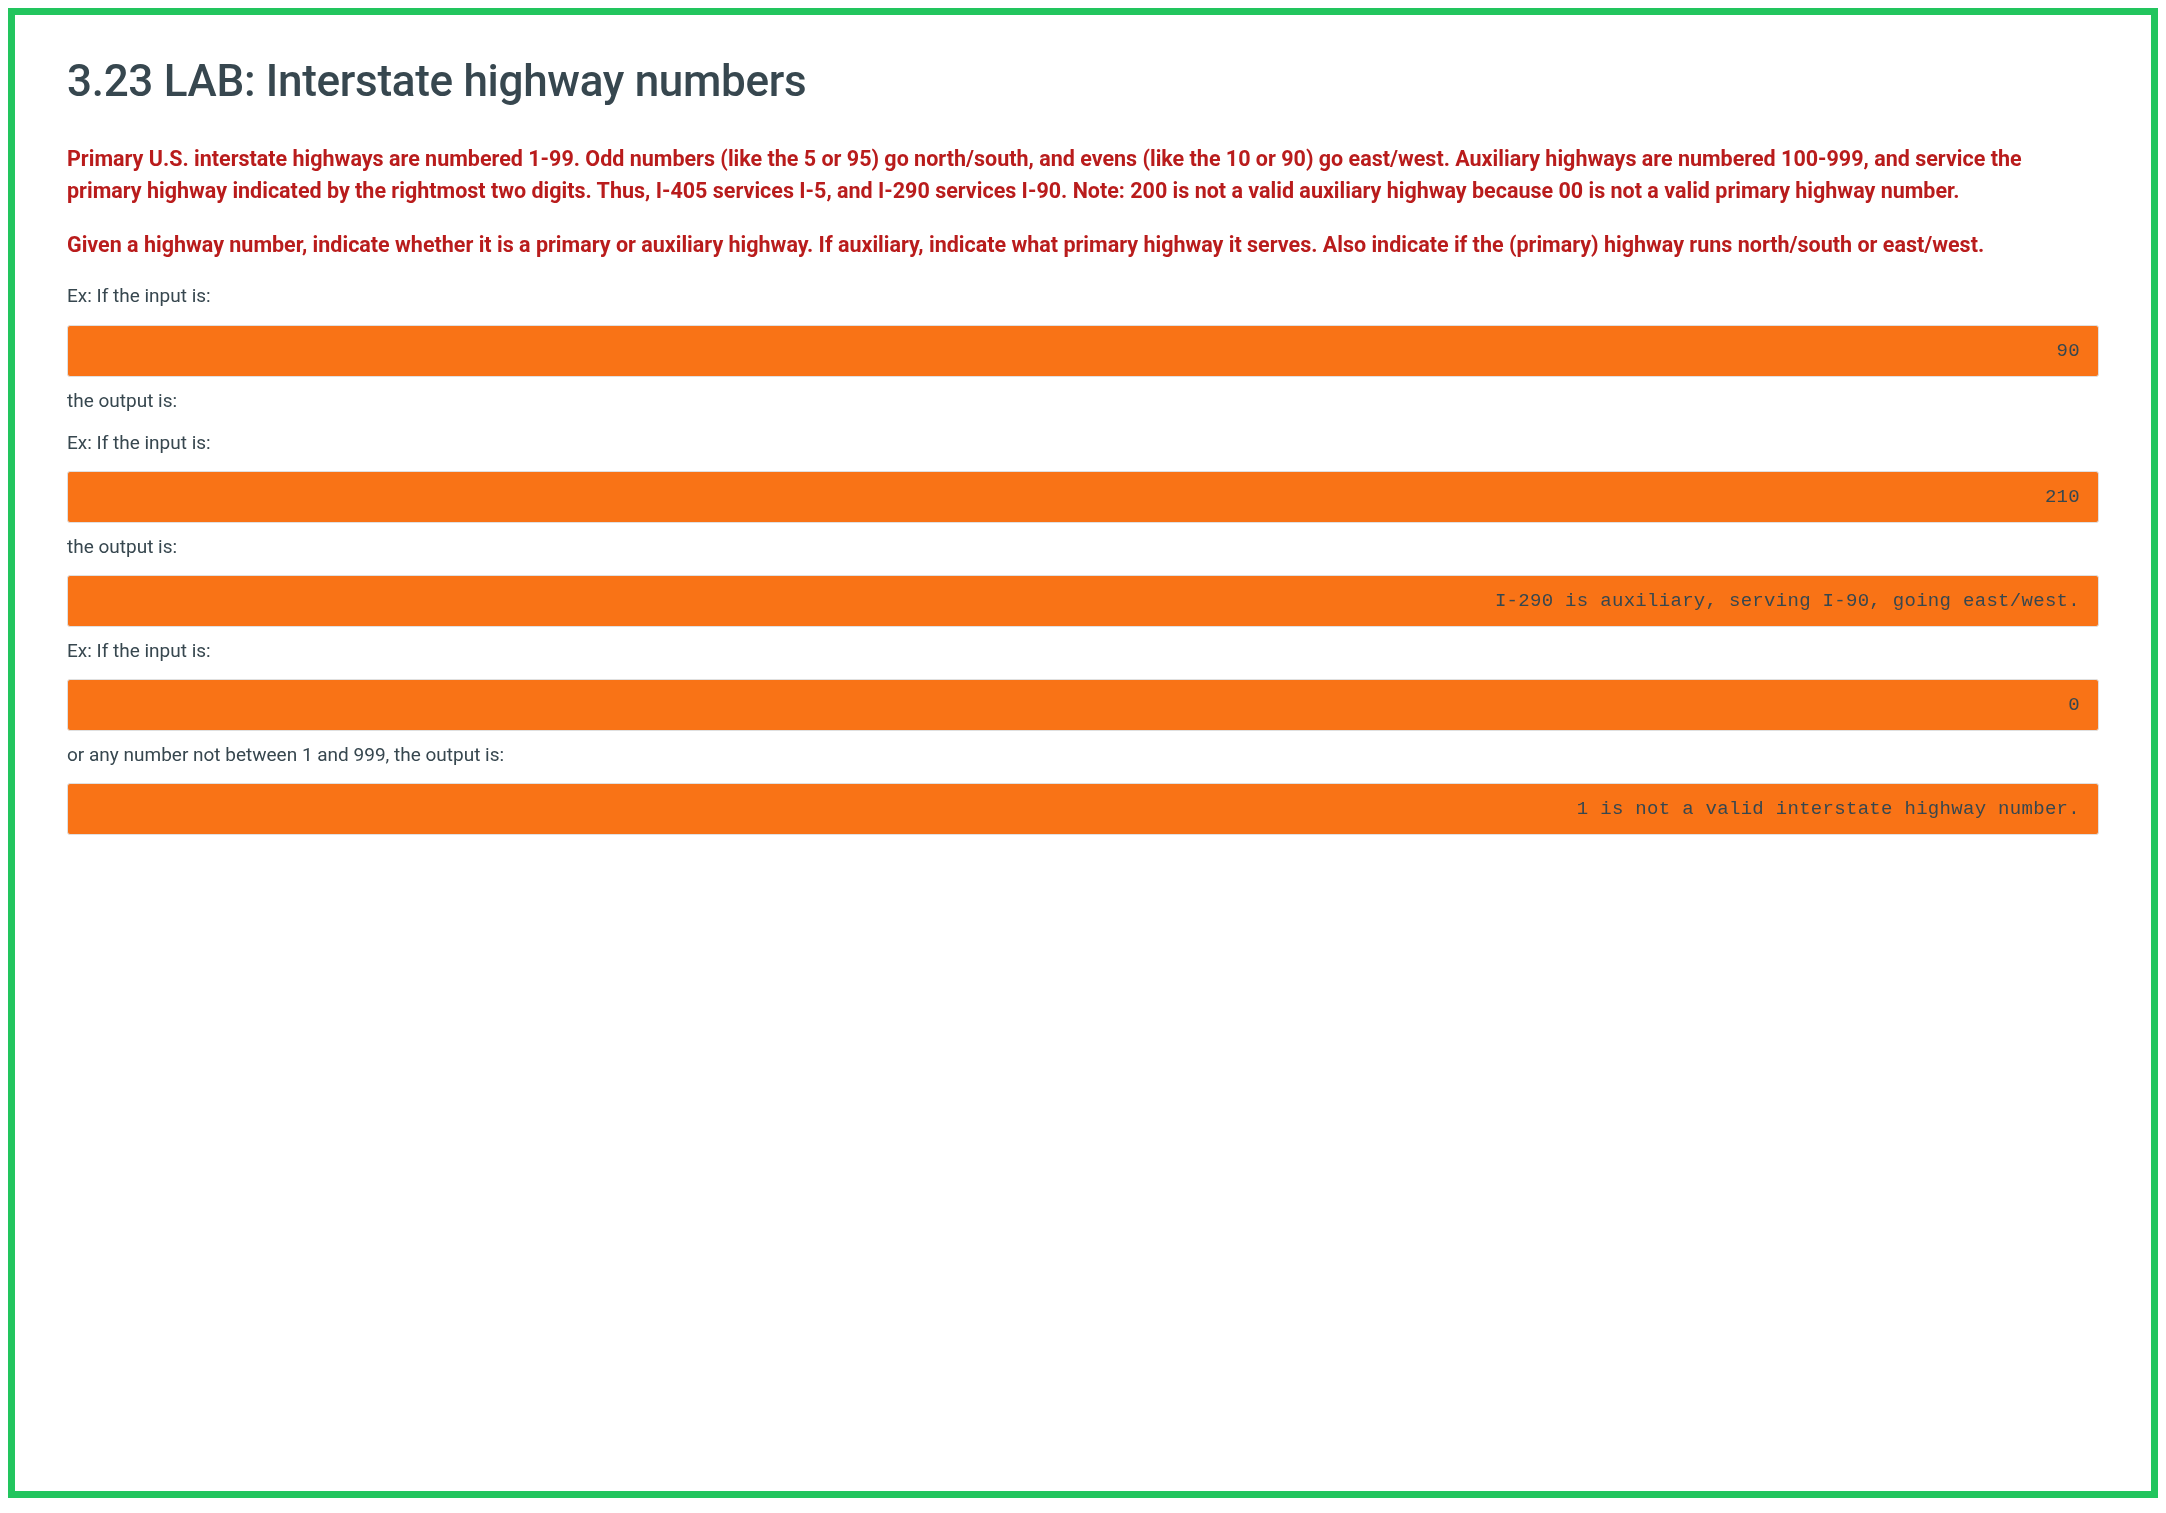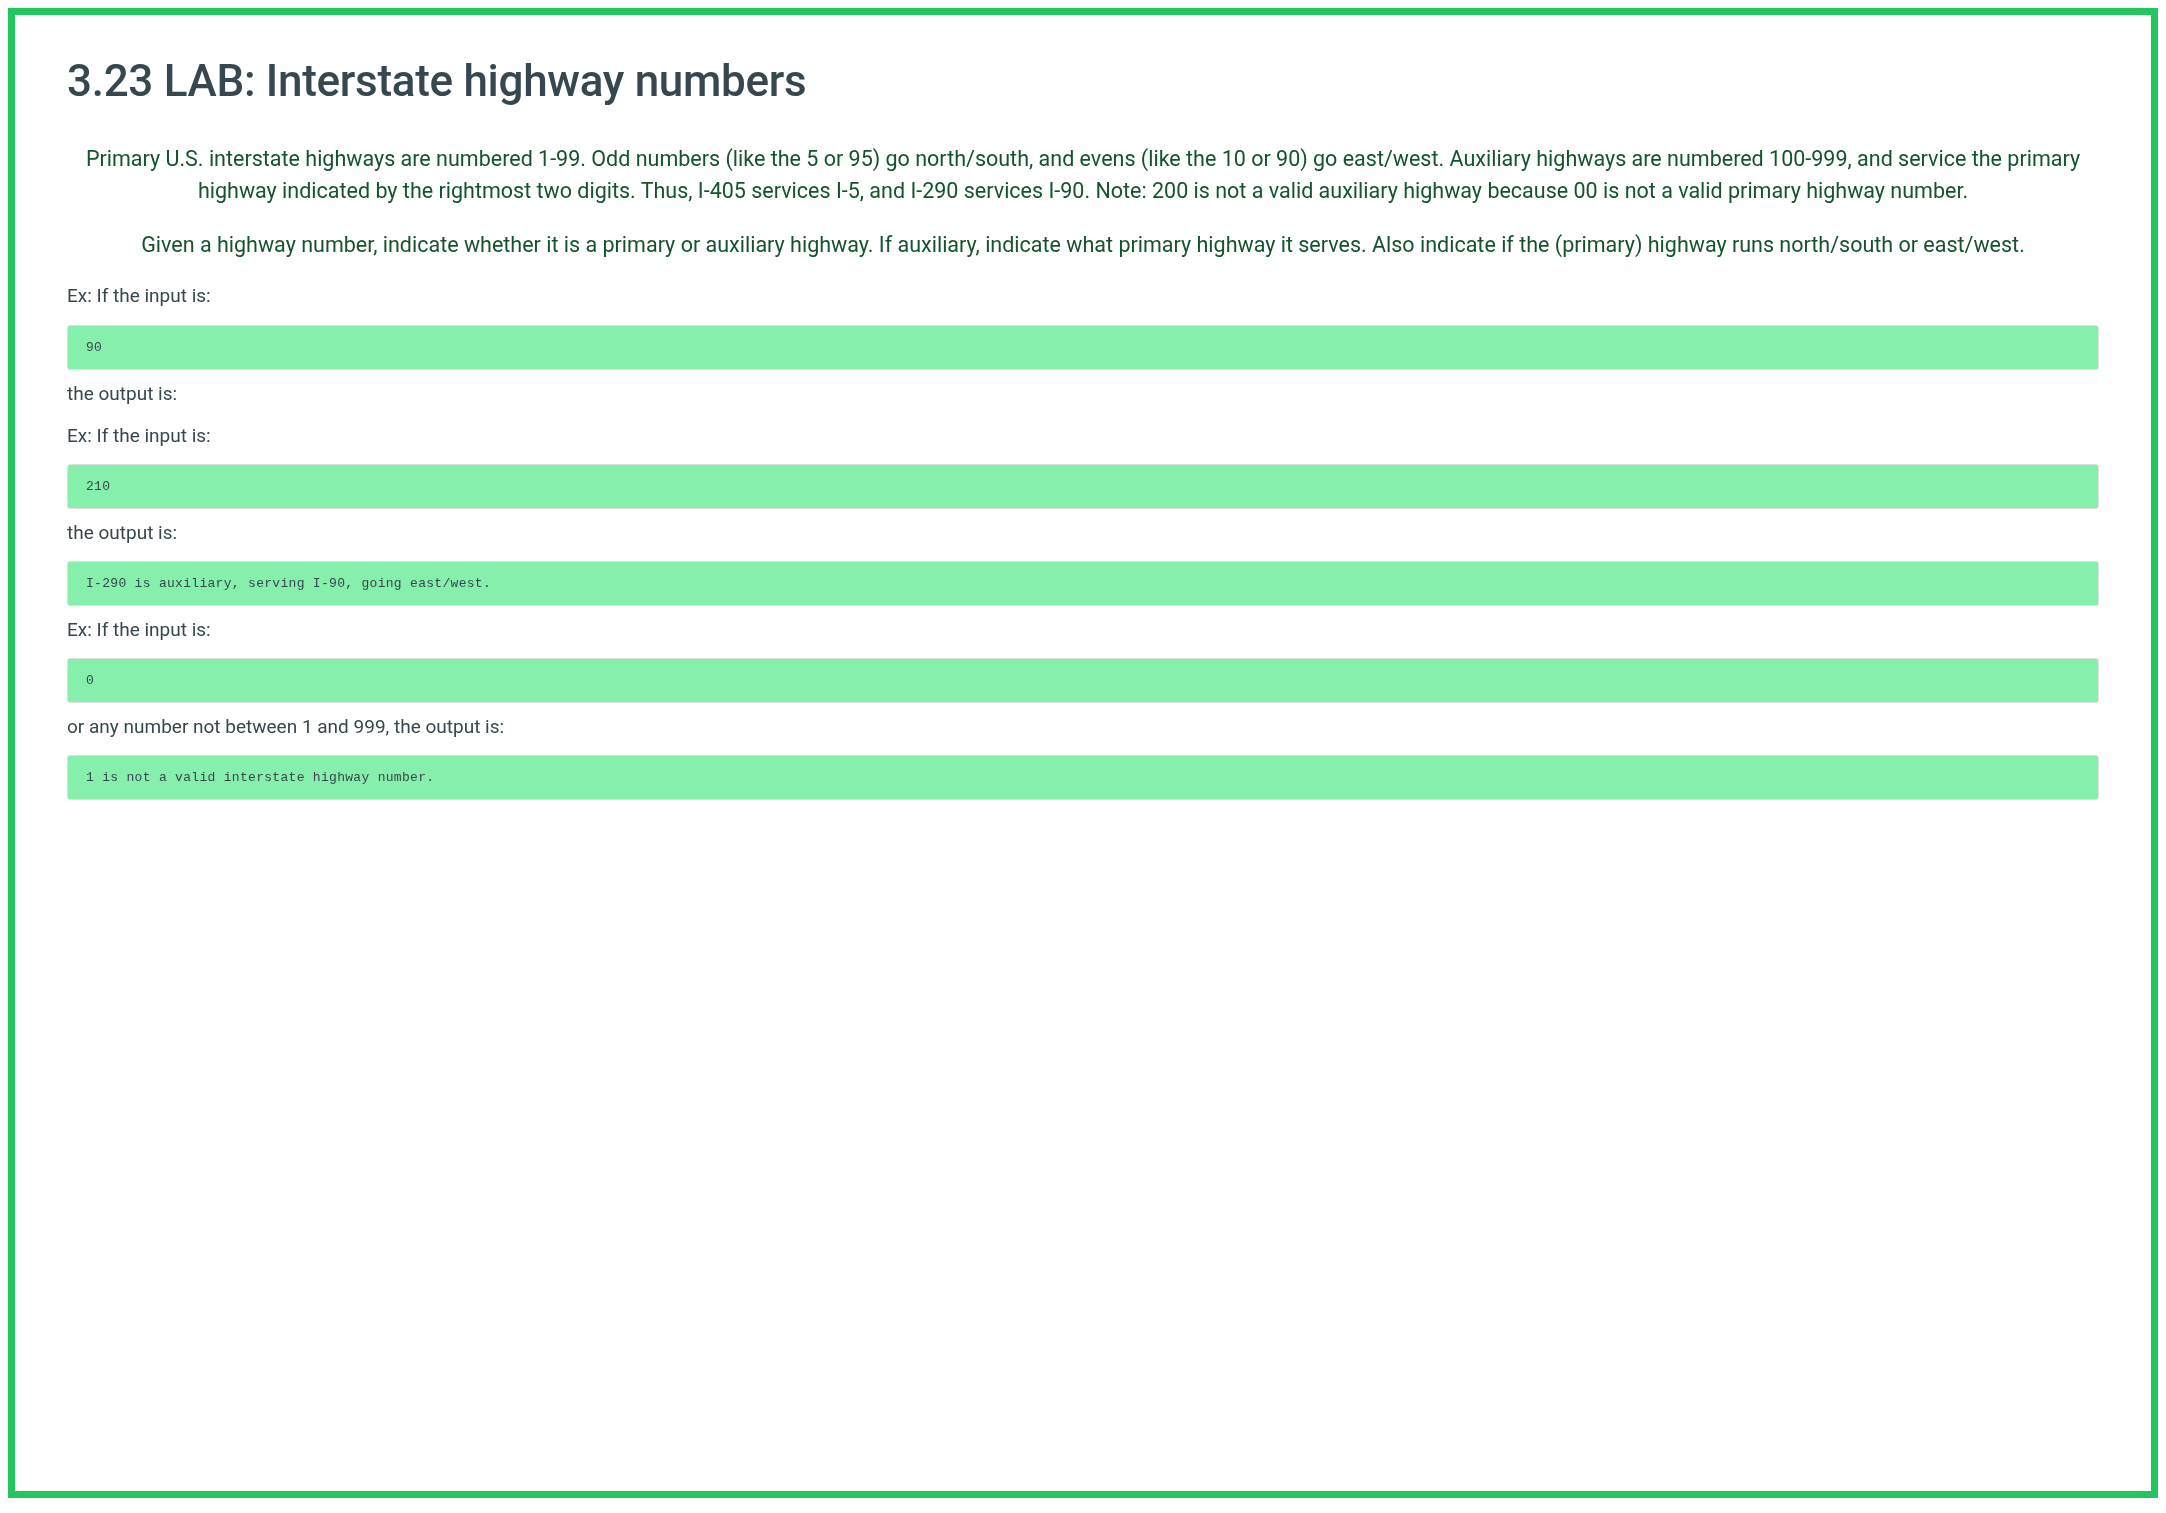--- a/index.html
+++ b/index.html
@@ -22,45 +22,45 @@
   h1.page-title {
     font-size: 44px;
     font-weight: 500;
     color: #37474f;
     margin-bottom: 36px;
     letter-spacing: -0.3px;
   }
   p.body-text {
     font-size: 21.5px;
     line-height: 1.48;
-    color: #14532d;
+    color: #b91c1c;
     margin-bottom: 22px;
-    font-weight: 400;
-    text-align: center;
+    font-weight: 700;
   }
   p.label-text {
     font-size: 19px;
     line-height: 1.48;
     color: #37474f;
     margin-bottom: 14px;
     margin-top: 10px;
     font-weight: 400;
   }
   pre.code-block {
-    background: #86efac;
+    background: #f97316;
     border: 1px solid #e0e0e0;
     border-radius: 3px;
     padding: 14px 18px;
     font-family: "SFMono-Regular", Consolas, "Liberation Mono", Menlo, Courier, monospace;
-    font-size: 13px;
+    font-size: 19px;
     color: #37474f;
     white-space: pre;
     overflow-x: auto;
     margin-bottom: 8px;
     letter-spacing: 0.3px;
+    text-align: right;
   }
 </style>
 </head>
 <body>
 
 <div class="outer-container">
 
   <h1 class="page-title">3.23 LAB: Interstate highway numbers</h1>
 
   <p class="body-text">Primary U.S. interstate highways are numbered 1-99. Odd numbers (like the 5 or 95) go north/south, and evens (like the 10 or 90) go east/west. Auxiliary highways are numbered 100-999, and service the primary highway indicated by the rightmost two digits. Thus, I-405 services I-5, and I-290 services I-90. Note: 200 is not a valid auxiliary highway because 00 is not a valid primary highway number.</p>

